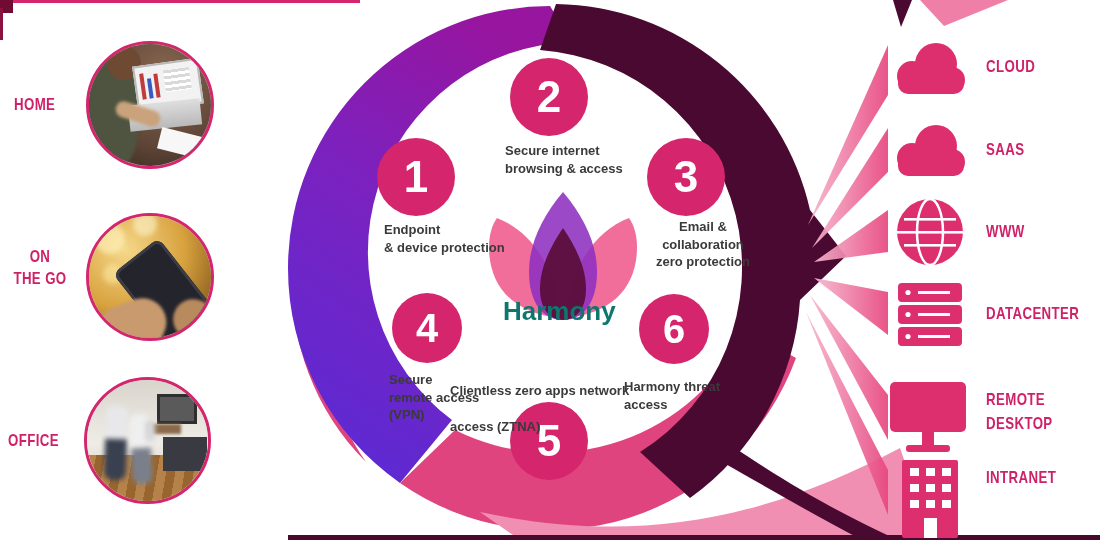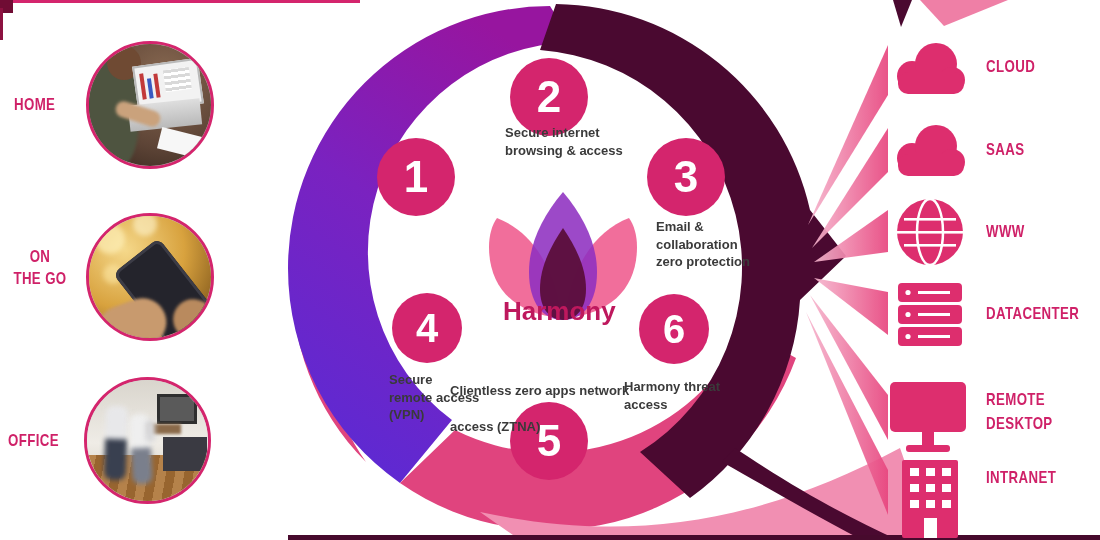--- a/index.html
+++ b/index.html
@@ -23,21 +23,21 @@
                display:flex;align-items:center;justify-content:center;font-weight:bold;}
   .step-circle.big{width:78px;height:78px;font-size:44px;}
   .step-circle.small{width:70px;height:70px;font-size:40px;}
 
   
   .step-label{position:absolute;color:#3a3a3a;font-weight:bold;font-size:13px;line-height:17.5px;}
   .step-label span{display:block;}
 
   
   .wordmark{position:absolute;left:503px;top:296px;width:120px;font-weight:bold;font-size:26px;
-            color:#be185d;letter-spacing:0;}
+            color:#0f766e;letter-spacing:0;}
 
   
   .blur1{filter:blur(1.5px);}
   .blur2{filter:blur(2.5px);}
 </style>
 </head>
 <body>
 
 <div id="stage">
 
@@ -210,25 +210,29 @@
   <div class="step-circle small" style="left:392px;top:293px;">
       <span>4</span>
     </div>
   <div class="step-circle big" style="left:510px;top:402px;">
       <span>5</span>
     </div>
   <div class="step-circle small" style="left:639px;top:294px;">
       <span>6</span>
     </div>
 
-  <div class="step-label" style="left:505px;top:124px;">
+  <div class="step-label" style="left:384px;top:221px;">
+    <span>Endpoint</span>
+      <span>&amp; device protection</span>
+  </div>
+  <div class="step-label" style="left:505px;top:142px;">
     <span>Secure internet</span>
       <span>browsing &amp; access</span>
   </div>
-  <div class="step-label" style="left:656px;top:218px;">
+  <div class="step-label" style="left:656px;top:218px;text-align:center;">
     <span>Email &amp;</span>
       <span>collaboration</span>
       <span>zero protection</span>
   </div>
   <div class="step-label" style="left:389px;top:371px;width:102px;text-align:left;">
     <span>Secure</span>
       <span>remote access</span>
       <span>(VPN)</span>
   </div>
   <div class="step-label" style="left:450px;top:382px;">

